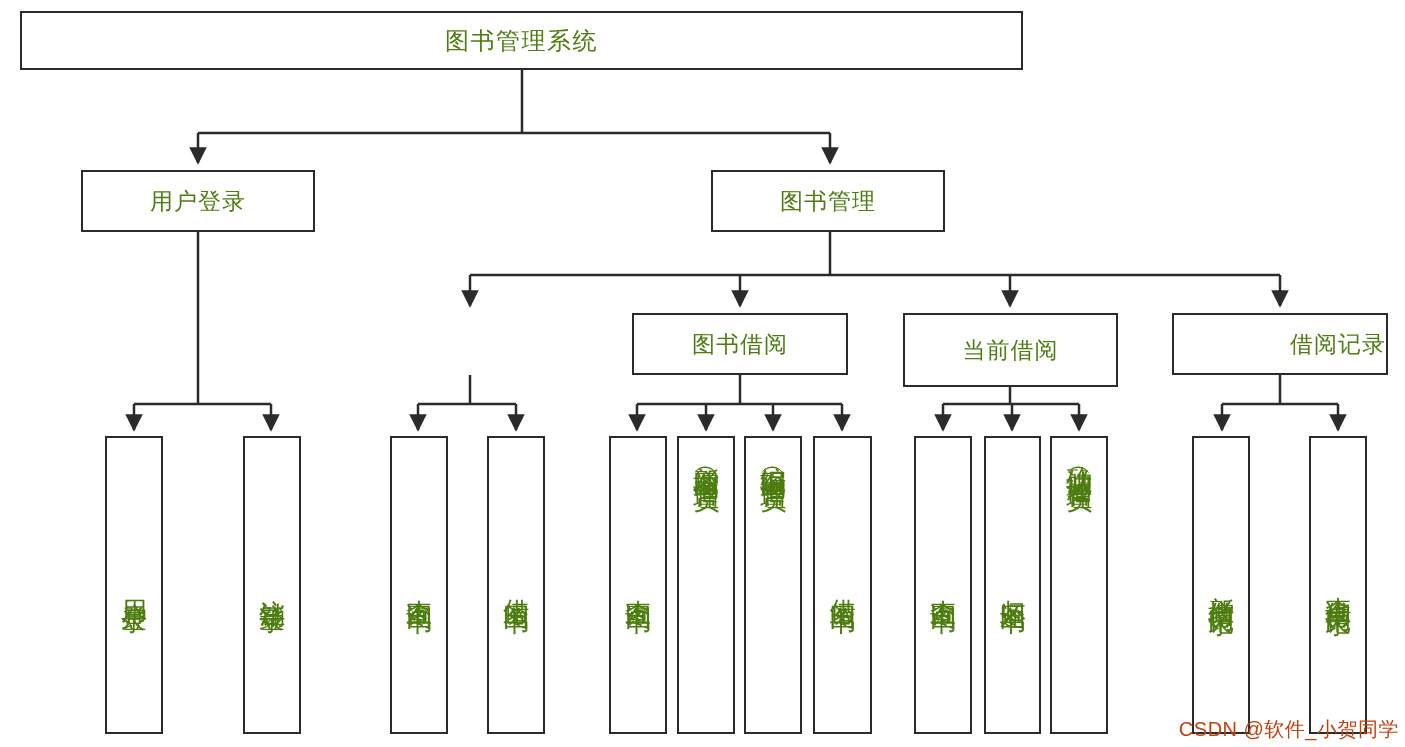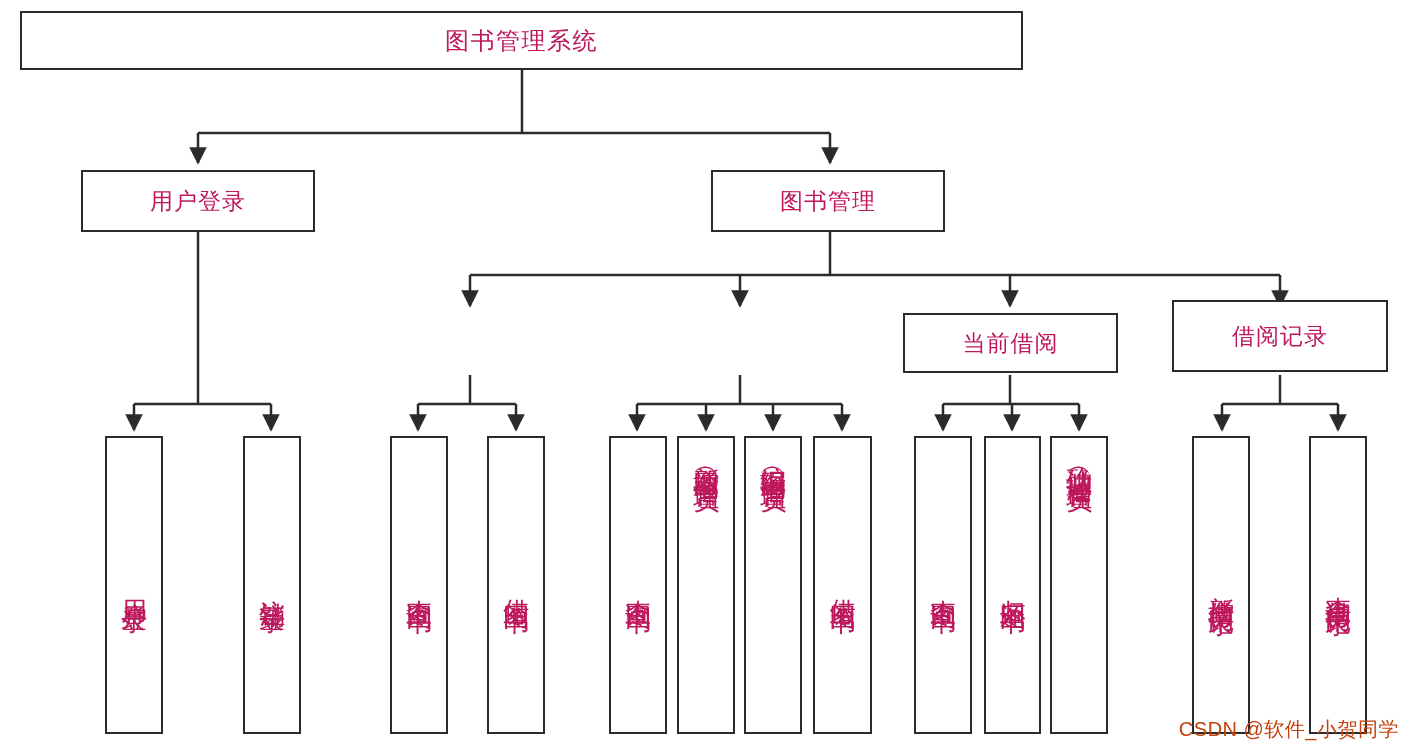--- a/index.html
+++ b/index.html
@@ -13,21 +13,21 @@
   svg#wires{position:absolute;left:0;top:0;width:1405px;height:747px;}
 
   .node{
     position:absolute;
     box-sizing:border-box;
     background:#ffffff;
     border:2.5px solid #2b2b2b;
     display:flex;
     align-items:center;
     justify-content:center;
-    color:#be185d;
+    color:#4d7c0f;
   }
   .node .label{
     display:block;
     text-align:center;
     line-height:1.08;
     white-space:nowrap;
   }
   
   .node.h .label{font-size:23px;letter-spacing:1px;}
   .node.root .label{font-size:24px;letter-spacing:1.5px;}
@@ -118,24 +118,27 @@
     <span class="label">图书管理系统</span>
   </div>
 
   <div class="node h" style="left:81px;top:170px;width:234px;height:62px;">
     <span class="label">用户登录</span>
   </div>
   <div class="node h" style="left:711px;top:170px;width:234px;height:62px;">
     <span class="label">图书管理</span>
   </div>
 
-  <div class="node h" style="left:903px;top:313px;width:215px;height:60px;">
+  <div class="node h" style="left:632px;top:313px;width:216px;height:62px;">
+    <span class="label">图书借阅</span>
+  </div>
+  <div class="node h" style="left:903px;top:313px;width:215px;height:74px;">
     <span class="label">当前借阅</span>
   </div>
-  <div class="node h" style="left:1172px;top:300px;width:216px;height:72px;">
+  <div class="node h" style="left:1172px;top:313px;width:216px;height:62px;justify-content:flex-end;">
     <span class="label">借阅记录</span>
   </div>
 
   <div class="node v mid" style="left:105px;top:436px;width:58px;height:298px;">
     <span class="label">用户登录</span>
   </div>
   <div class="node v mid" style="left:243px;top:436px;width:58px;height:298px;">
     <span class="label">注销登录</span>
   </div>
 

